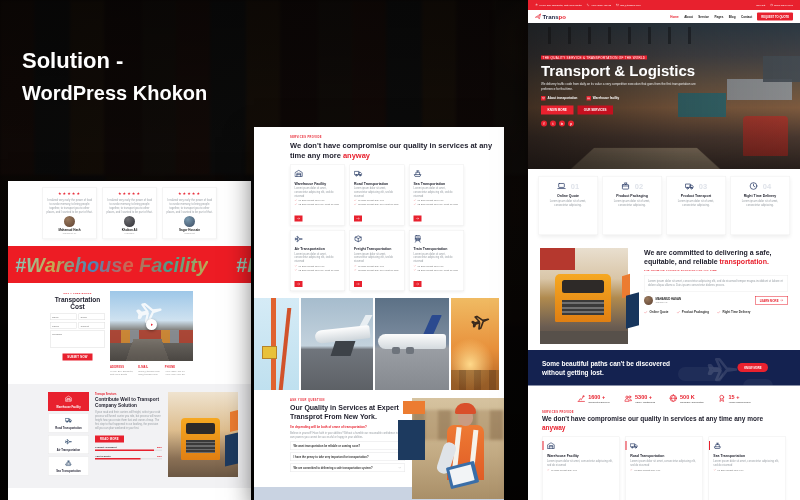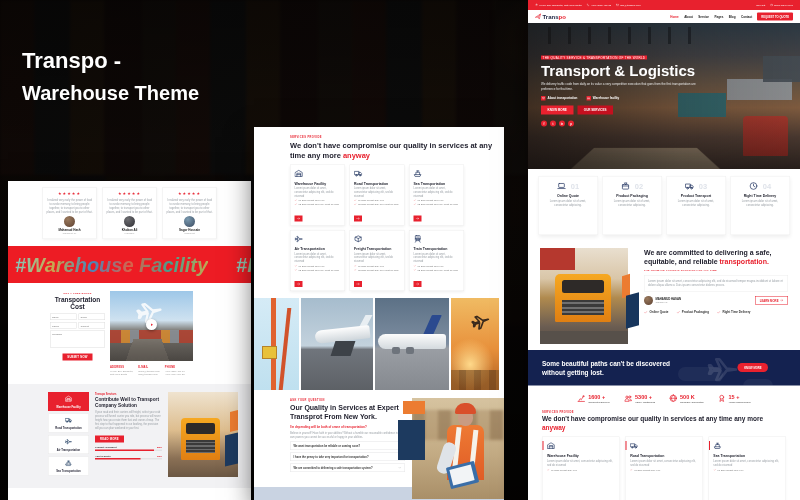--- a/index.html
+++ b/index.html
@@ -230,22 +230,22 @@
 
   <div class="bg">
     <div class="bg-strip"></div>
     <div class="bg-strip2"></div>
     <div class="bg-glow"></div>
     <div class="bg-vin"></div>
     <div class="bg-vin2"></div>
   </div>
 
   <div class="titleblock">
-    <div class="t1">Transpo -</div>
-    <div class="t3">Warehouse Theme</div>
+    <div class="t1">Solution -</div>
+    <div class="t3">WordPress Khokon</div>
   </div>
 
   <div class="panel p-left">
     <div class="inner in-left">
       <div class="testi-row">
         <div class="testi">
           <div class="stars">★★★★★</div>
           <div class="quote">I realized very early the power of food to evoke memory, to bring people together, to transport you to other places, and I wanted to be part of that.</div>
           <div class="avatar av1"></div>
           <div class="nm">Mahamud Hash</div>

